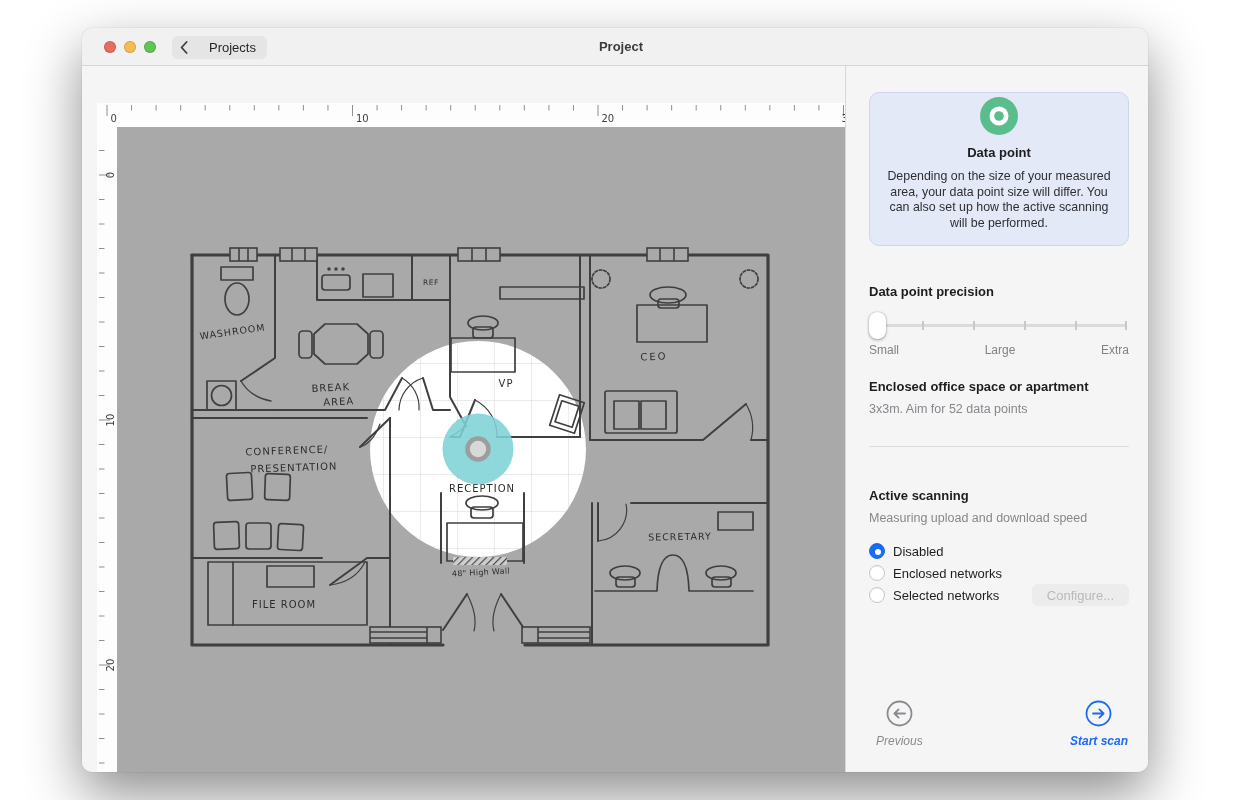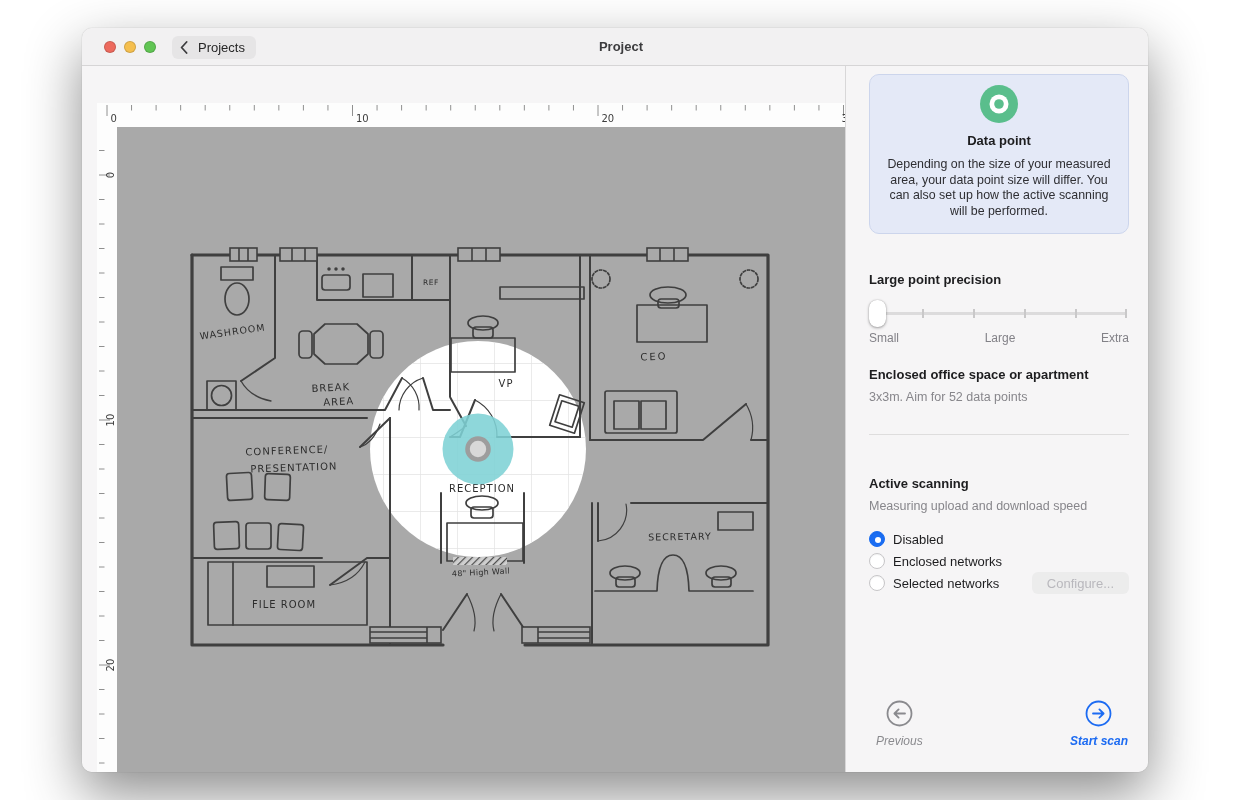--- a/index.html
+++ b/index.html
@@ -16,21 +16,21 @@
     position:relative; height:38px; background:#f2f1f2;
     border-bottom:1px solid #d6d5d6;
   }
   .traffic { position:absolute; left:22px; top:13px; display:flex; gap:8px; }
   .traffic span { width:12px; height:12px; border-radius:50%; display:block; border:.5px solid rgba(0,0,0,.15); }
   .tl-close { background:#ed6a5e; }
   .tl-min   { background:#f5bf4f; }
   .tl-zoom  { background:#61c554; }
   .back-btn {
     position:absolute; left:90px; top:8px; height:23px; padding:0 11px 0 8px;
-    background:#e6e5e6; border-radius:6px; display:flex; align-items:center; gap:10px;
+    background:#e6e5e6; border-radius:6px; display:flex; align-items:center; gap:21px;
     font-size:13px; color:#262626; cursor:default;
   }
   .back-btn svg { display:block; }
   .win-title {
     position:absolute; left:12px; right:0; top:0; height:38px; line-height:38px;
     text-align:center; font-size:13px; font-weight:700; color:#3c3c3e;
   }
 
   
   .content { position:absolute; top:38px; left:0; right:0; bottom:0; display:flex; }
@@ -39,22 +39,22 @@
 
   
   .h-ruler { position:absolute; left:15px; top:37px; width:748px; height:24px; background:#fdfdfd; overflow:hidden; }
   .v-ruler { position:absolute; left:15px; top:61px; width:20px; height:645px; background:#fdfdfd; overflow:hidden; }
   .canvas  { position:absolute; left:35px; top:61px; width:728px; height:645px; background:#a9a9a9; }
   .h-ruler svg, .v-ruler svg, .canvas svg { display:block; }
   .ruler-label { font-family:"DejaVu Sans",sans-serif; font-size:10px; fill:#3d3d3d; }
 
   
   .side-card {
-    margin:8px 20px 0 23px; width:260px; border-radius:10px;
-    background:#e4e9f7; border:1px solid #ccd5ec; padding:10px 12px 14px;
+    margin:26px 20px 0 23px; width:260px; border-radius:10px;
+    background:#e4e9f7; border:1px solid #ccd5ec; padding:4px 12px 14px;
     text-align:center;
   }
   .side-card .dp-icon { display:block; margin:0 auto 10px; }
   .side-card h3 { font-size:13px; font-weight:700; color:#1d1d1f; margin-bottom:9px; }
   .side-card p { font-size:12.4px; line-height:15.5px; color:#2f2f33; }
 
   .side-section { margin:0 20px 0 23px; width:260px; }
   .h-label { font-size:13px; font-weight:700; color:#1d1d1f; }
   .gray-text { font-size:12.5px; color:#87868b; line-height:15.5px; }
 
@@ -356,21 +356,21 @@
       <div class="side-card">
         <svg class="dp-icon" width="38" height="38" viewBox="0 0 38 38">
           <circle cx="19" cy="19" r="19" fill="#5abe8c"></circle>
           <circle cx="19" cy="19" r="9.5" fill="#ffffff"></circle>
           <circle cx="19" cy="19" r="4.8" fill="#5abe8c"></circle>
         </svg>
         <h3>Data point</h3>
         <p>Depending on the size of your measured area, your data point size will differ. You can also set up how the active scanning will be performed.</p>
       </div>
 
-      <div class="side-section precision-label h-label">Large point precision</div>
+      <div class="side-section precision-label h-label">Data point precision</div>
 
       <div class="side-section slider">
         <div class="track"></div>
         <span class="tick" style="left:2px"></span>
         <span class="tick" style="left:53px"></span>
         <span class="tick" style="left:104px"></span>
         <span class="tick" style="left:155px"></span>
         <span class="tick" style="left:206px"></span>
         <span class="tick" style="left:256px"></span>
         <div class="thumb"></div>

